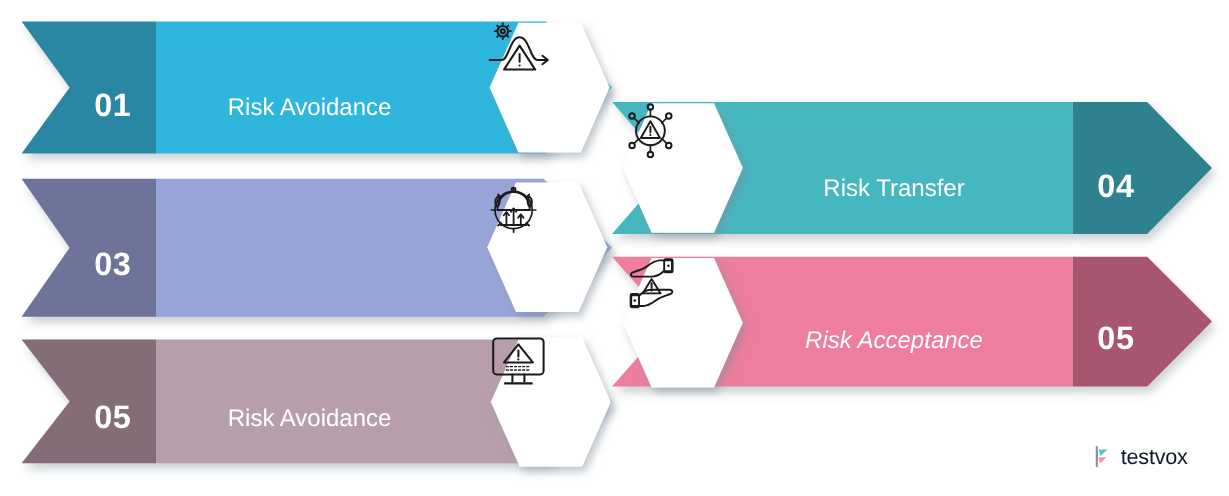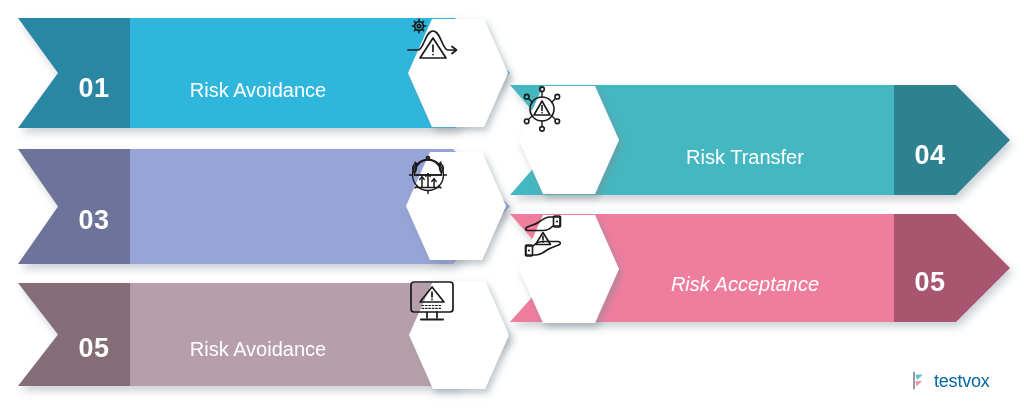--- a/index.html
+++ b/index.html
@@ -312,16 +312,16 @@
   </div>
 
   <div id="logo">
     <span class="mark">
       <svg width="17" height="19" viewBox="0 0 17 19">
         <path d="M2,1.5 L2,17.5" stroke="#8c8e98" stroke-width="1.8" stroke-linecap="round"></path>
         <path d="M3.5,3.5 L11,3.5 L5,9 Z" fill="#5bc6c8"></path>
         <path d="M3.5,10 L10,10 L4.6,15.5 Z" fill="#f093ac"></path>
       </svg>
     </span>
-    <span class="word" style="color: #0369a1;">testvox</span>
+    <span class="word" style="color: #0f172a;">testvox</span>
   </div>
 
 </div>
 
 </body></html>

